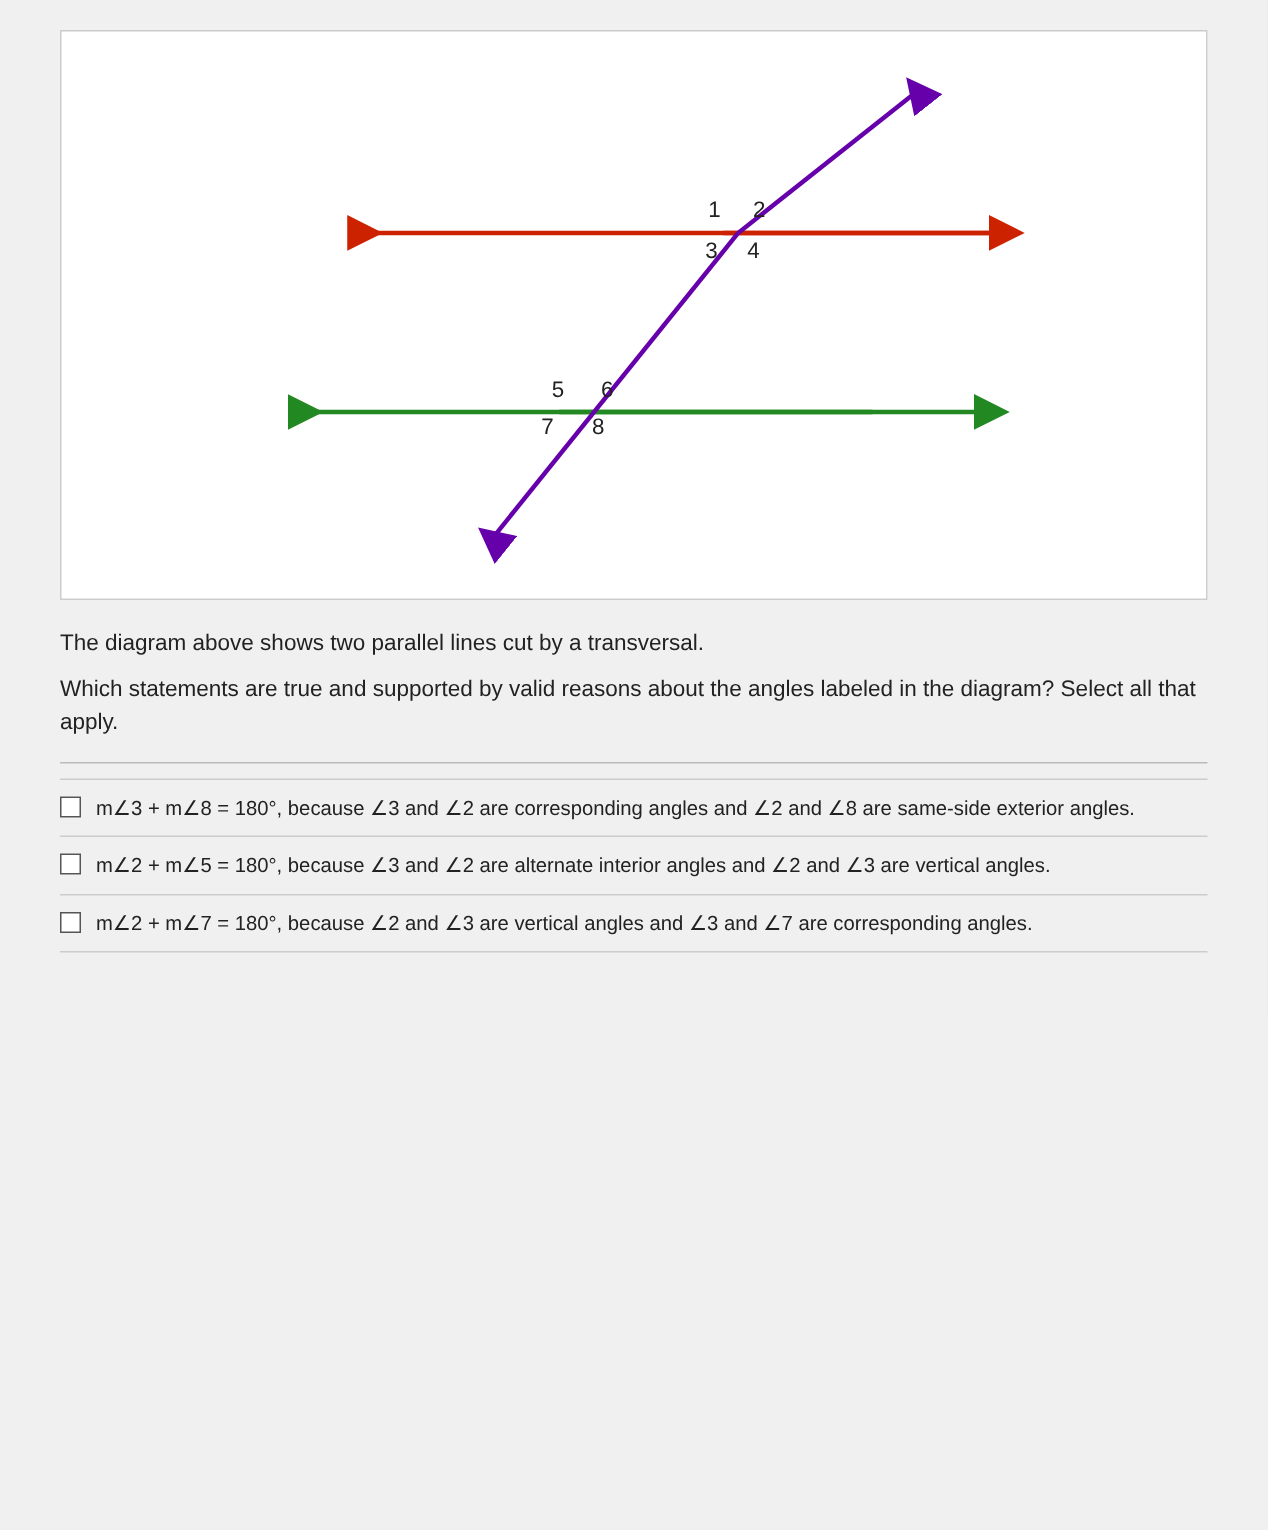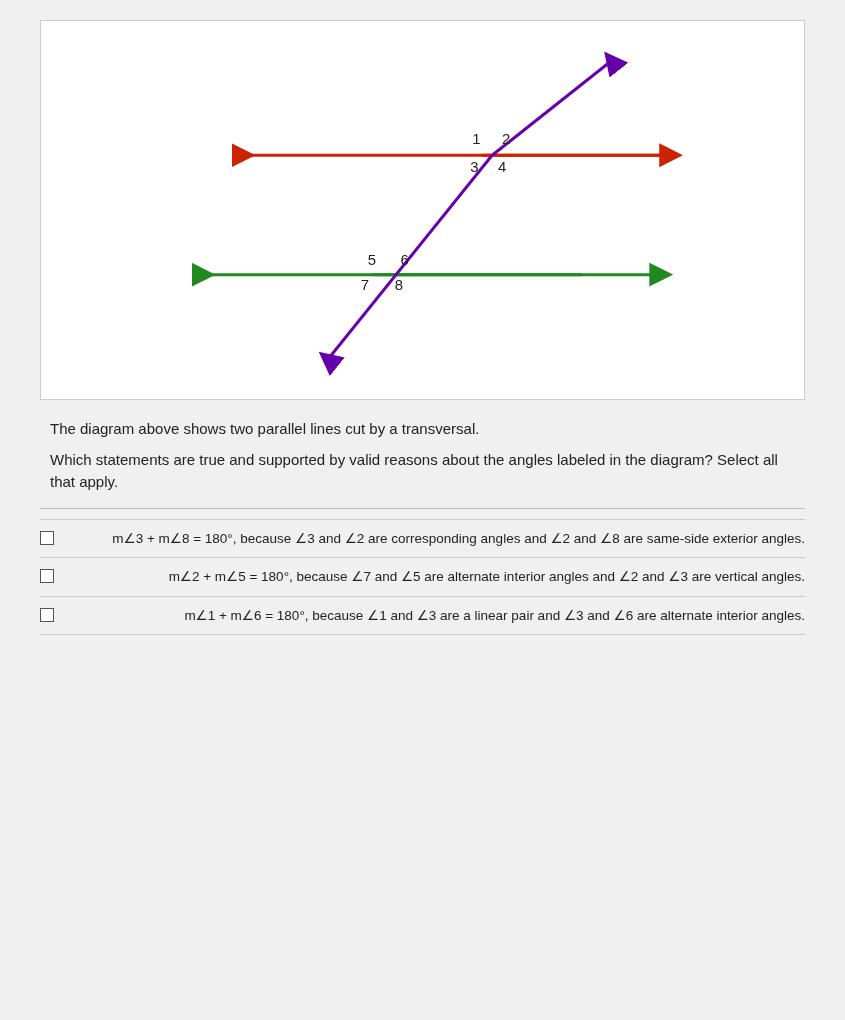--- a/index.html
+++ b/index.html
@@ -29,35 +29,33 @@
     }
     .diagram-svg {
       width: 100%;
       height: 100%;
     }
     .question-text {
       font-size: 15px;
       color: #222;
       line-height: 1.5;
       margin-bottom: 8px;
-      margin-left: 10px;
     }
     .question-text strong {
       font-weight: normal;
     }
     .divider {
       border: none;
       border-top: 1px solid #bbb;
       margin: 14px 0 10px 0;
     }
     .option-list {
       list-style: none;
       padding: 0;
       margin: 0;
-      text-align: right;
     }
     .option-item {
       display: flex;
       align-items: flex-start;
       padding: 9px 0 9px 0;
       border-top: 1px solid #ccc;
       font-size: 13.5px;
       color: #222;
       line-height: 1.45;
     }
@@ -136,21 +134,21 @@
 
   <hr class="divider">
 
   <ul class="option-list">
     <li class="option-item">
       <span class="option-checkbox"></span>
       <span class="option-label">m∠3 + m∠8 = 180°, because ∠3 and ∠2 are corresponding angles and ∠2 and ∠8 are same-side exterior angles.</span>
     </li>
     <li class="option-item">
       <span class="option-checkbox"></span>
-      <span class="option-label">m∠2 + m∠5 = 180°, because ∠7 and ∠5 are alternate interior angles and ∠2 and ∠3 are vertical angles.</span>
+      <span class="option-label">m∠2 + m∠5 = 180°, because ∠3 and ∠2 are alternate interior angles and ∠2 and ∠3 are vertical angles.</span>
     </li>
     <li class="option-item">
       <span class="option-checkbox"></span>
-      <span class="option-label">m∠1 + m∠6 = 180°, because ∠1 and ∠3 are a linear pair and ∠3 and ∠6 are alternate interior angles.</span>
+      <span class="option-label">m∠2 + m∠7 = 180°, because ∠2 and ∠3 are vertical angles and ∠3 and ∠7 are corresponding angles.</span>
     </li>
   </ul>
 
 </div>
 
 </body></html>

